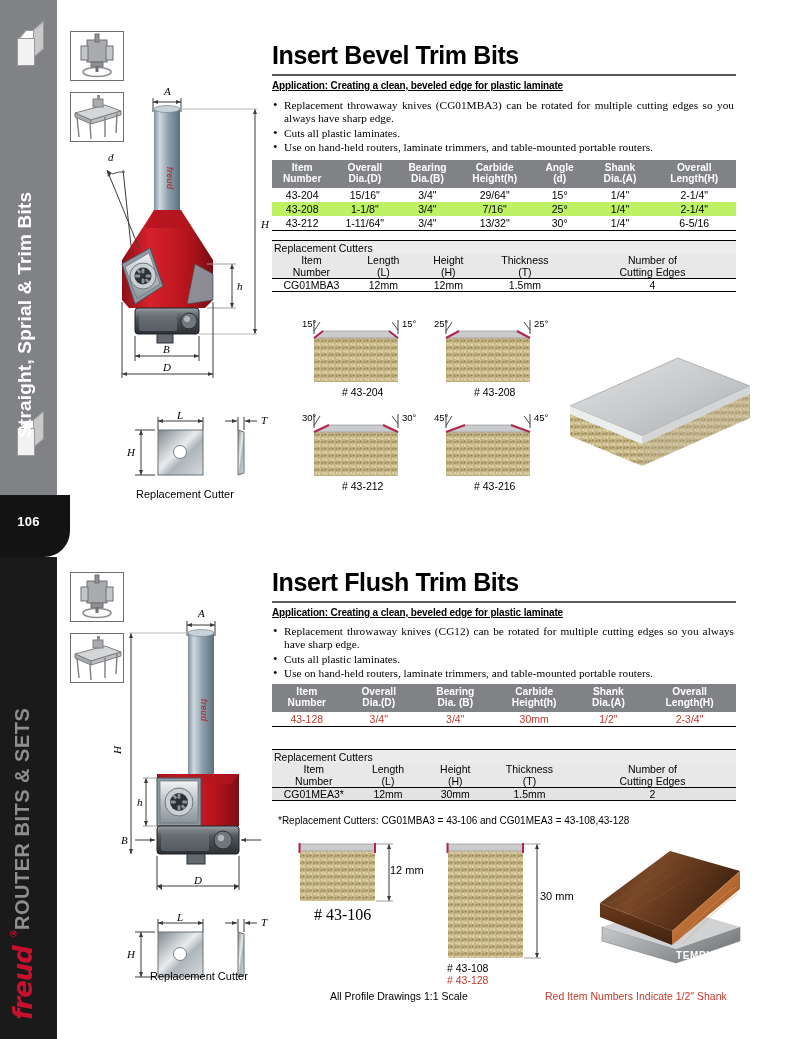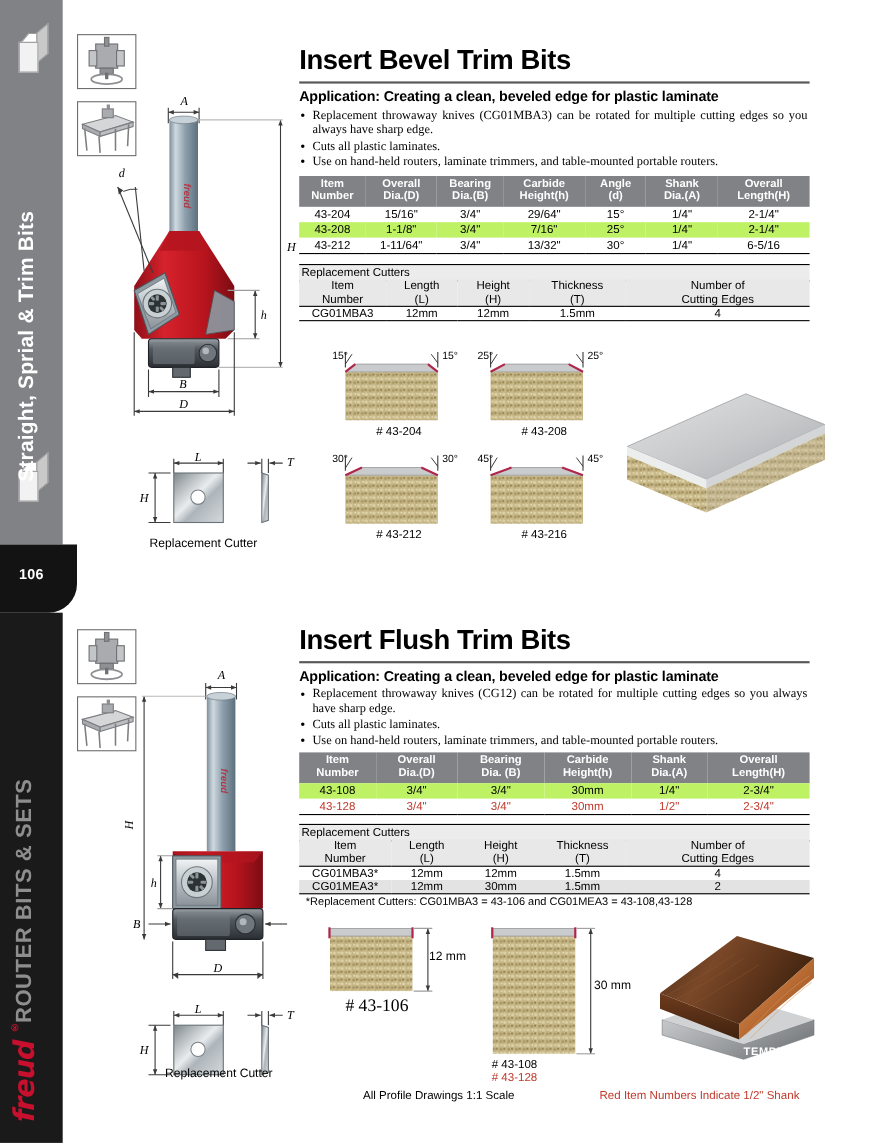--- a/index.html
+++ b/index.html
@@ -34,21 +34,21 @@
       letter-spacing:-1px;font-family:"DejaVu Sans",sans-serif;}
   .freud-reg{font-size:9px;vertical-align:super;}
 
   
   .iconbox{position:absolute;width:52px;height:48px;background:#fff;border:1px solid #6e6e6e;}
   .ib-svg{display:block;width:100%;height:100%;}
 
   
   .sec-title{position:absolute;font-size:25px;font-weight:bold;letter-spacing:-.4px;color:#000;}
   .rule{position:absolute;background:#5a5a5a;height:2px;}
-  .app-line{position:absolute;font-size:13px;font-weight:bold;letter-spacing:-.15px;}
+  .app-line{position:absolute;font-size:10px;font-weight:bold;letter-spacing:-.15px;text-decoration:underline;}
   .bullets{position:absolute;font-size:11.3px;line-height:13.4px;font-family:Liberation Serif, serif;}
   .bullets .b{position:relative;padding-left:12px;margin-bottom:1px;text-align:justify;}
   .bullets .b:before{content:"\2022";position:absolute;left:1px;top:-1px;font-size:13px;}
 
   
   table.spec{position:absolute;border-collapse:collapse;font-size:10.5px;}
   table.spec td,table.spec th{padding:1px 0;text-align:center;font-weight:normal;}
   table.spec thead th{background:#808285;color:#fff;font-weight:bold;font-size:10.2px;
       line-height:11.4px;padding:2px 0 3px;}
   table.spec tbody tr.alt td{background:#bef264;}
@@ -494,28 +494,20 @@
           <div>Shank</div>
           <div>Dia.(A)</div>
         </th>
         <th style="width: 20%;">
           <div>Overall</div>
           <div>Length(H)</div>
         </th>
       </tr>
     </thead>
   <tbody>
-      <tr class="alt">
-        <td>43-108</td>
-        <td>3/4"</td>
-        <td>3/4"</td>
-        <td>30mm</td>
-        <td>1/4"</td>
-        <td>2-3/4"</td>
-      </tr>
       <tr class=" redrow">
         <td>43-128</td>
         <td>3/4"</td>
         <td>3/4"</td>
         <td>30mm</td>
         <td>1/2"</td>
         <td>2-3/4"</td>
       </tr>
     </tbody>
 </table>
@@ -541,27 +533,20 @@
           <div>Thickness</div>
           <div>(T)</div>
         </td>
         <td style="width: 36%;">
           <div>Number of</div>
           <div>Cutting Edges</div>
         </td>
       </tr>
     </thead>
   <tbody>
-      <tr>
-        <td>CG01MBA3*</td>
-        <td>12mm</td>
-        <td>12mm</td>
-        <td>1.5mm</td>
-        <td>4</td>
-      </tr>
       <tr class="alt">
         <td>CG01MEA3*</td>
         <td>12mm</td>
         <td>30mm</td>
         <td>1.5mm</td>
         <td>2</td>
       </tr>
     </tbody>
 </table>
 

